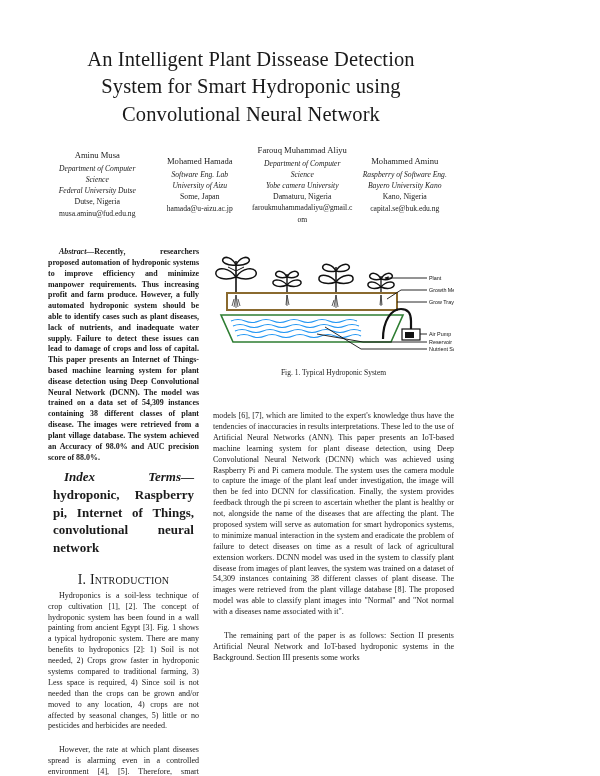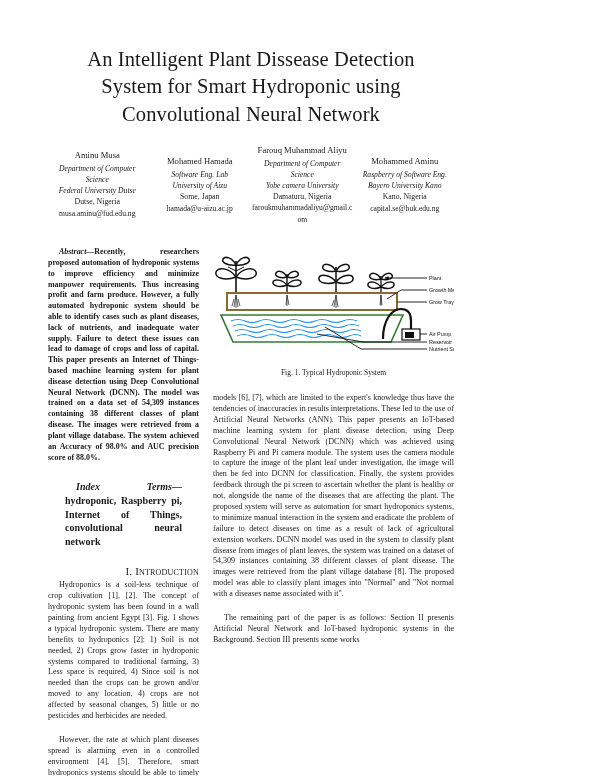--- a/index.html
+++ b/index.html
@@ -97,54 +97,54 @@
     text-align: justify;
     margin: 0;
     text-indent: 11px;
   }
   .abstract .lead {
     font-style: italic;
     font-weight: bold;
   }
   .indexterms {
     font-weight: bold;
-    font-size: 10px;
+    font-size: 13px;
     line-height: 1.36;
     text-align: justify;
-    margin: 17px;
+    margin: 5px;
     text-indent: 11px;
   }
   .indexterms .lead {
     font-style: italic;
     font-weight: bold;
   }
 
   .section-head {
-    text-align: right;
-    font-size: 11px;
+    text-align: center;
+    font-size: 14px;
     margin: 15px 0 3px 0;
     font-variant: small-caps;
     letter-spacing: 0.2px;
   }
 
   
   .figure {
     margin: 0;
     padding: 0;
   }
   .figure-canvas {
     width: 241px;
     height: 112px;
     display: block;
   }
   .figure-caption {
     text-align: center;
     font-size: 7.5px;
     margin-top: 9px;
-    margin-bottom: 0;
+    margin-bottom: 18px;
   }
   .fig-spacer { height: 16px; }
 </style>
 </head>
 <body>
 
 <div class="page">
 
   <h1 class="title">An Intelligent Plant Dissease Detection System for Smart Hydroponic using Convolutional Neural Network</h1>
 

